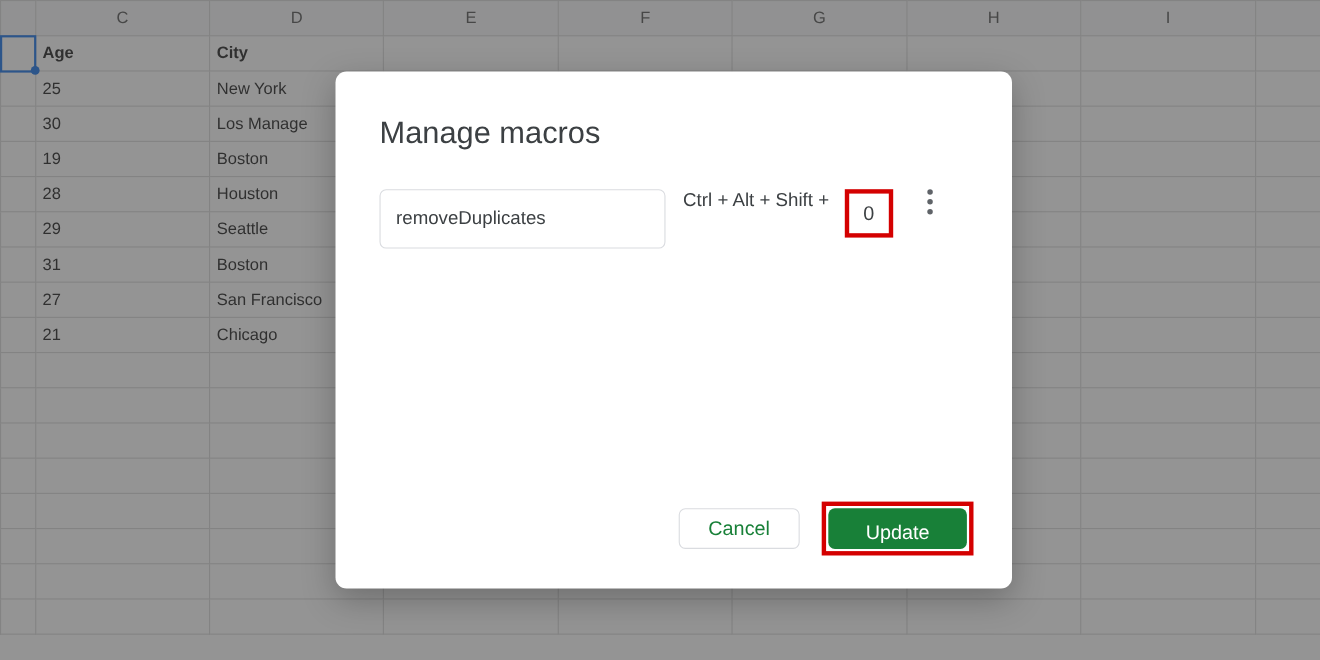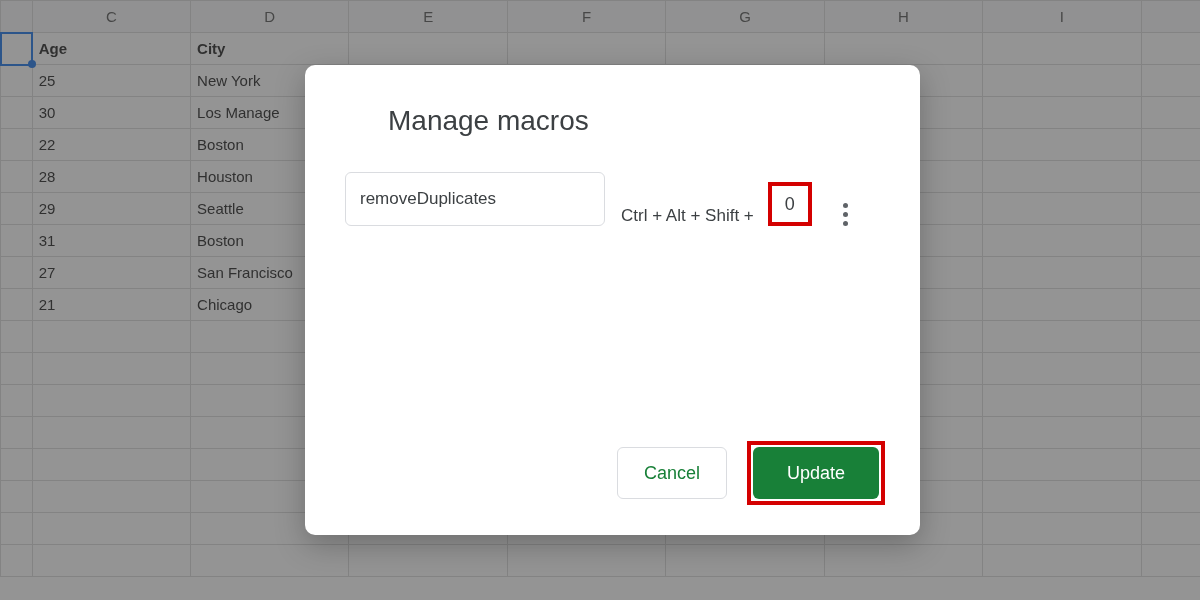--- a/index.html
+++ b/index.html
@@ -10,29 +10,29 @@
   table.sheet th { background: #f8f9fa; color: #555; font-weight: 500; text-align: center; }
   table.sheet td { padding: 0 6px; text-align: left; color: #222; }
   .col-first { width: 30px; }
   .col { width: 150px; }
   .hdr-row th { height: 28px; }
   .bold { font-weight: 700; }
   .sel-cell { outline: 2px solid #1a73e8; outline-offset: -1px; position: relative; }
   .sel-cell::after { content: ""; position: absolute; right: -4px; bottom: -4px; width: 8px; height: 8px; background: #1a73e8; border-radius: 50%; }
   .dimmer { position: absolute; inset: 0; background: rgba(60,60,60,0.55); }
   .dialog { position: absolute; left: 305px; top: 65px; width: 615px; height: 470px; background: #fff; border-radius: 10px; box-shadow: 0 10px 30px rgba(0,0,0,0.25); padding: 40px 40px 30px 40px; }
-  .dialog h1 { font-size: 28px; font-weight: 400; color: #3c4043; font-family: "Google Sans", Arial, sans-serif; margin-bottom: 35px; margin-left: 43px; }
-  .macro-row { display: flex; align-items: flex-end; gap: 12px; }
+  .dialog h1 { font-size: 28px; font-weight: 400; color: #3c4043; font-family: "Google Sans", Arial, sans-serif; margin-bottom: 35px; }
+  .macro-row { display: flex; align-items: flex-start; gap: 12px; }
   .macro-name { width: 260px; height: 54px; border: 1px solid #dadce0; border-radius: 6px; padding: 0 14px; font-size: 17px; color: #3c4043; background: #fff; }
   .shortcut-label { font-size: 17px; color: #3c4043; white-space: nowrap; margin-left: 4px; }
   .shortcut-key { width: 44px; height: 44px; border: 4px solid #d40000; display: flex; align-items: center; justify-content: center; font-size: 18px; color: #3c4043; margin-left: 2px; }
   .kebab { width: 24px; display: flex; flex-direction: column; align-items: center; gap: 4px; margin-left: 10px; cursor: pointer; }
   .kebab span { width: 5px; height: 5px; background: #5f6368; border-radius: 50%; }
   .btn-row { position: absolute; right: 35px; bottom: 30px; display: flex; gap: 20px; align-items: center; }
-  .btn { height: 52px; padding: 0 26px; border-radius: 6px; font-size: 18px; font-weight: 500; cursor: pointer; font-family: "Google Sans", Arial, sans-serif; }
+  .btn { height: 37px; padding: 0 26px; border-radius: 6px; font-size: 18px; font-weight: 500; cursor: pointer; font-family: "Google Sans", Arial, sans-serif; }
   .btn-cancel { background: #fff; border: 1px solid #dadce0; color: #188038; }
   .btn-update-wrap { border: 4px solid #d40000; padding: 2px; }
   .btn-update { background: #188038; border: none; color: #fff; padding: 12px 34px; }
 </style>
 </head>
 <body>
 
 <div class="sheet-wrap">
   <table class="sheet">
     <colgroup>
@@ -86,21 +86,21 @@
           <td>Los Manage</td>
           <td></td>
           <td></td>
           <td></td>
           <td></td>
           <td></td>
           <td></td>
         </tr>
     <tr>
           <td></td>
-          <td>22</td>
+          <td>19</td>
           <td>Boston</td>
           <td></td>
           <td></td>
           <td></td>
           <td></td>
           <td></td>
           <td></td>
         </tr>
     <tr>
           <td></td>

